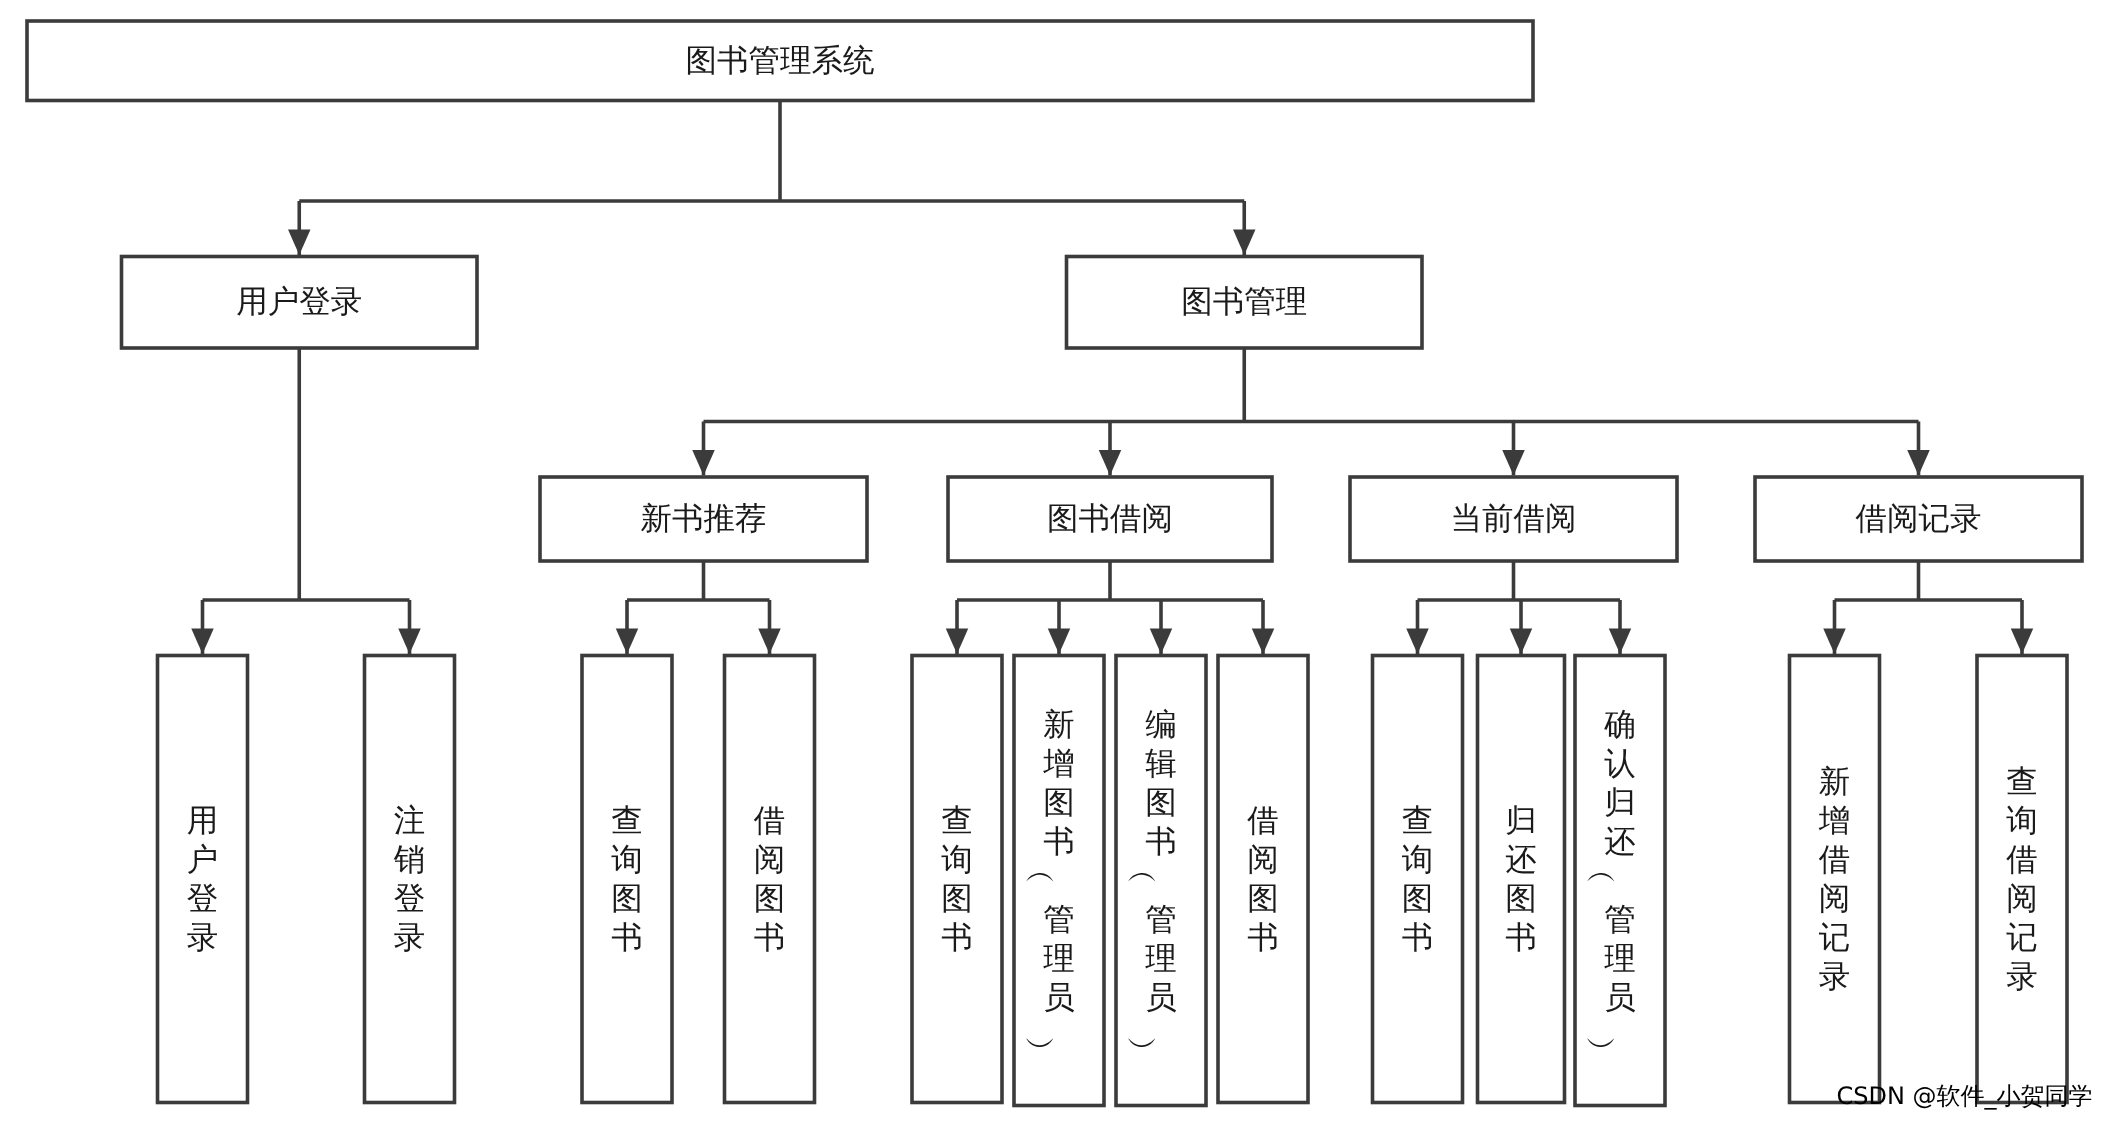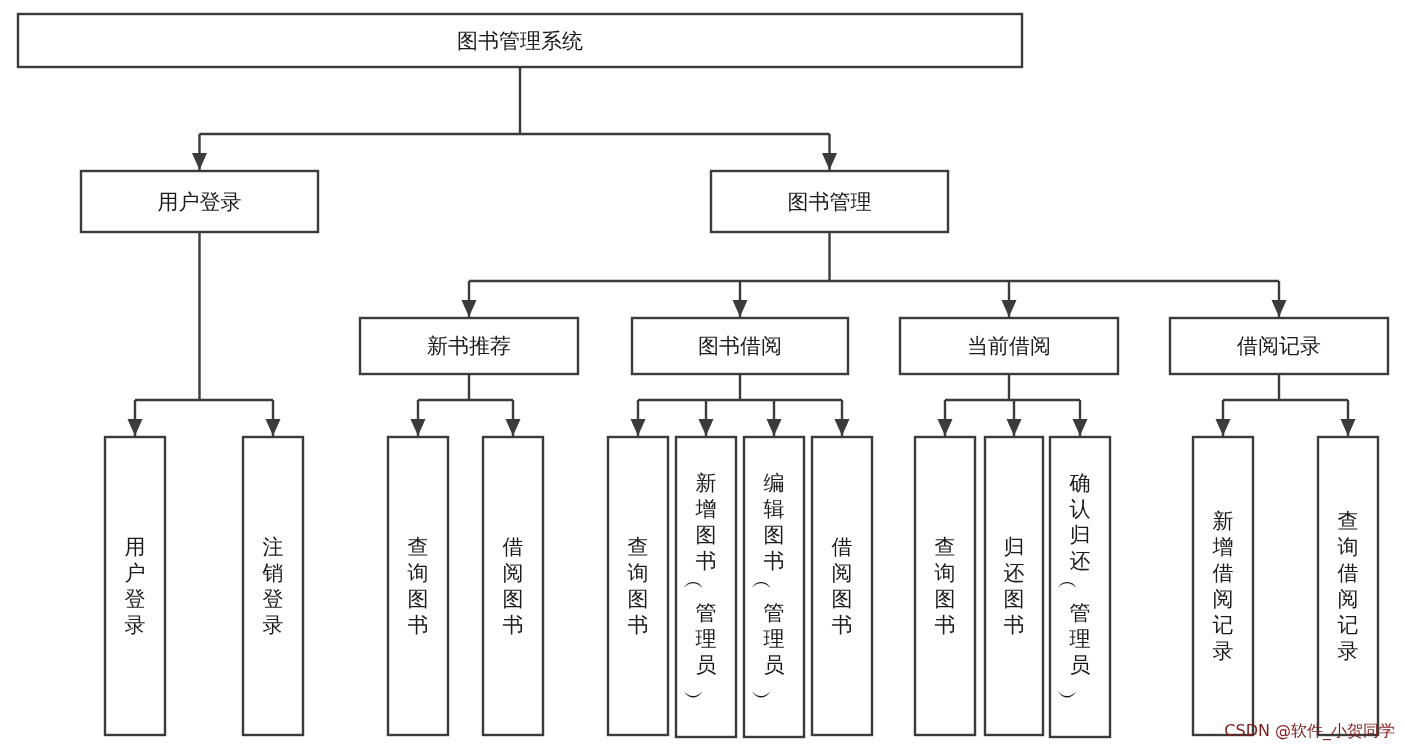--- a/index.html
+++ b/index.html
@@ -54,21 +54,21 @@
     font-size: 21px;
     fill: #1a1a1a;
     text-anchor: middle;
   }
   .watermark-text {
     position: absolute;
     right: 10px;
     bottom: 5px;
     font-family: "DejaVu Sans", "Liberation Sans", sans-serif;
     font-size: 16px;
-    color: #7f1d1d;
+    color: #000000;
     white-space: nowrap;
     user-select: none;
   }
 </style>
 </head>
 <body>
 
 <div id="diagram-root">
   <svg id="flow-svg" viewBox="0 0 1405 747">
     <g id="edges-layer">

